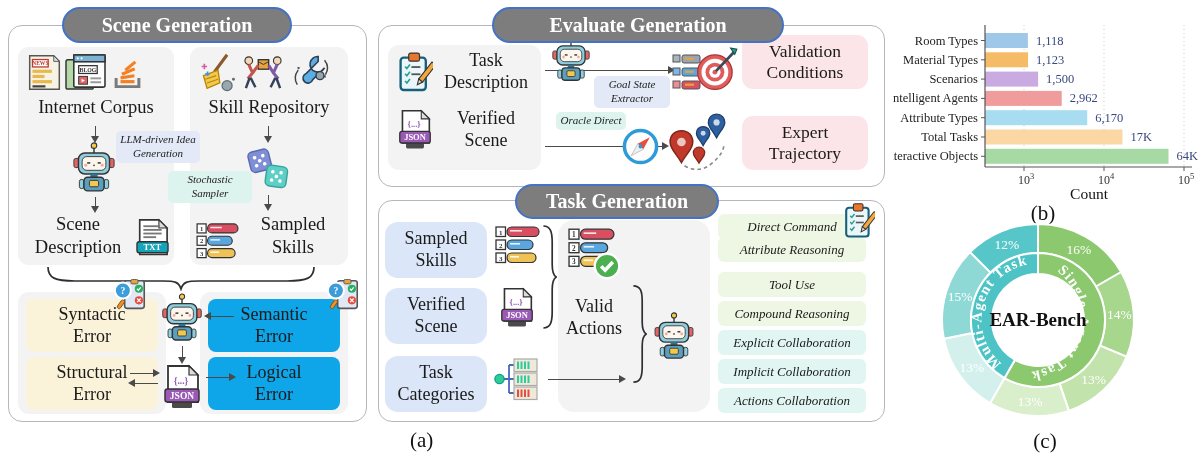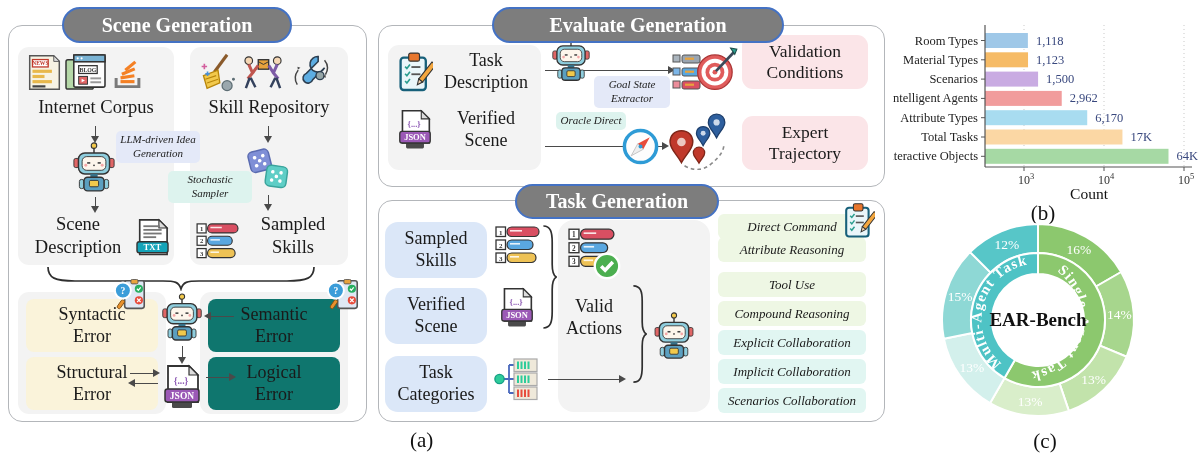--- a/index.html
+++ b/index.html
@@ -12,21 +12,21 @@
        display:flex;align-items:center;justify-content:center;}
   .graybox{position:absolute;background:#f3f3f3;border-radius:11px;}
   .ml{white-space:pre-line;text-align:center;line-height:1.22;}
   .cap{position:absolute;font-size:21px;color:#111;}
   .lbl-sm{position:absolute;font-style:italic;font-size:11px;line-height:1.25;text-align:center;
           border-radius:5px;padding:2px 4px;z-index:3;color:#222;}
   .lav{background:#e4e9f8;}
   .mint{background:#ddf3ee;}
   .errbox{position:absolute;border-radius:8px;font-size:18px;display:flex;align-items:center;justify-content:center;}
   .cream{background:#faf3da;}
-  .lgreen{background:#0f766e;}
+  .lgreen{background:#0ea5e9;}
   .bluebox{position:absolute;background:#dbe7f8;border-radius:13px;font-size:18px;
            display:flex;align-items:center;justify-content:center;}
   .pinkbox{position:absolute;background:#fbe5e8;border-radius:11px;font-size:17.5px;
            display:flex;align-items:center;justify-content:center;}
   .taskrow{position:absolute;left:718px;width:148px;height:25px;border-radius:6px;
            font-style:italic;font-size:13px;display:flex;align-items:center;justify-content:center;}
   .trg{background:#eef7e4;}
   .trt{background:#e1f6f2;}
   .arrR{position:absolute;height:0;border-top:1.8px solid #4a4a4a;z-index:1;}
   .arrR:after{content:"";position:absolute;right:-2px;top:-4.8px;width:0;height:0;
@@ -458,21 +458,21 @@
       <use href="#sym-robot"></use>
     </svg>
   <div class="arrR" style="left:548px;top:379px;width:76px;"></div>
 
   <div class="taskrow trg" style="top:214px;">Direct Command</div>
   <div class="taskrow trg" style="top:237px;">Attribute Reasoning</div>
   <div class="taskrow trg" style="top:272px;">Tool Use</div>
   <div class="taskrow trg" style="top:301px;">Compound Reasoning</div>
   <div class="taskrow trt" style="top:330px;">Explicit Collaboration</div>
   <div class="taskrow trt" style="top:359px;">Implicit Collaboration</div>
-  <div class="taskrow trt" style="top:388px;">Scenarios Collaboration</div>
+  <div class="taskrow trt" style="top:388px;">Actions Collaboration</div>
   <svg class="icon" style="left:843px;top:202px;z-index:5" width="32" height="37">
       <use href="#sym-clipboard"></use>
     </svg>
 
   <svg id="bar-chart" class="abs" style="left:893px;top:6px" width="307" height="218">
       <line x1="131" y1="19" x2="131" y2="161" stroke="#c9c9c9" stroke-width="1" stroke-dasharray="1 3"></line>
       <line x1="211" y1="19" x2="211" y2="161" stroke="#c9c9c9" stroke-width="1" stroke-dasharray="1 3"></line>
       <line x1="291" y1="19" x2="291" y2="161" stroke="#c9c9c9" stroke-width="1" stroke-dasharray="1 3"></line>
       <line x1="88" y1="34.5" x2="92" y2="34.5" stroke="#555" stroke-width="1"></line>
       <rect x="92" y="27" width="42.87534428403234" height="15" fill="#9fc8e8"></rect>

